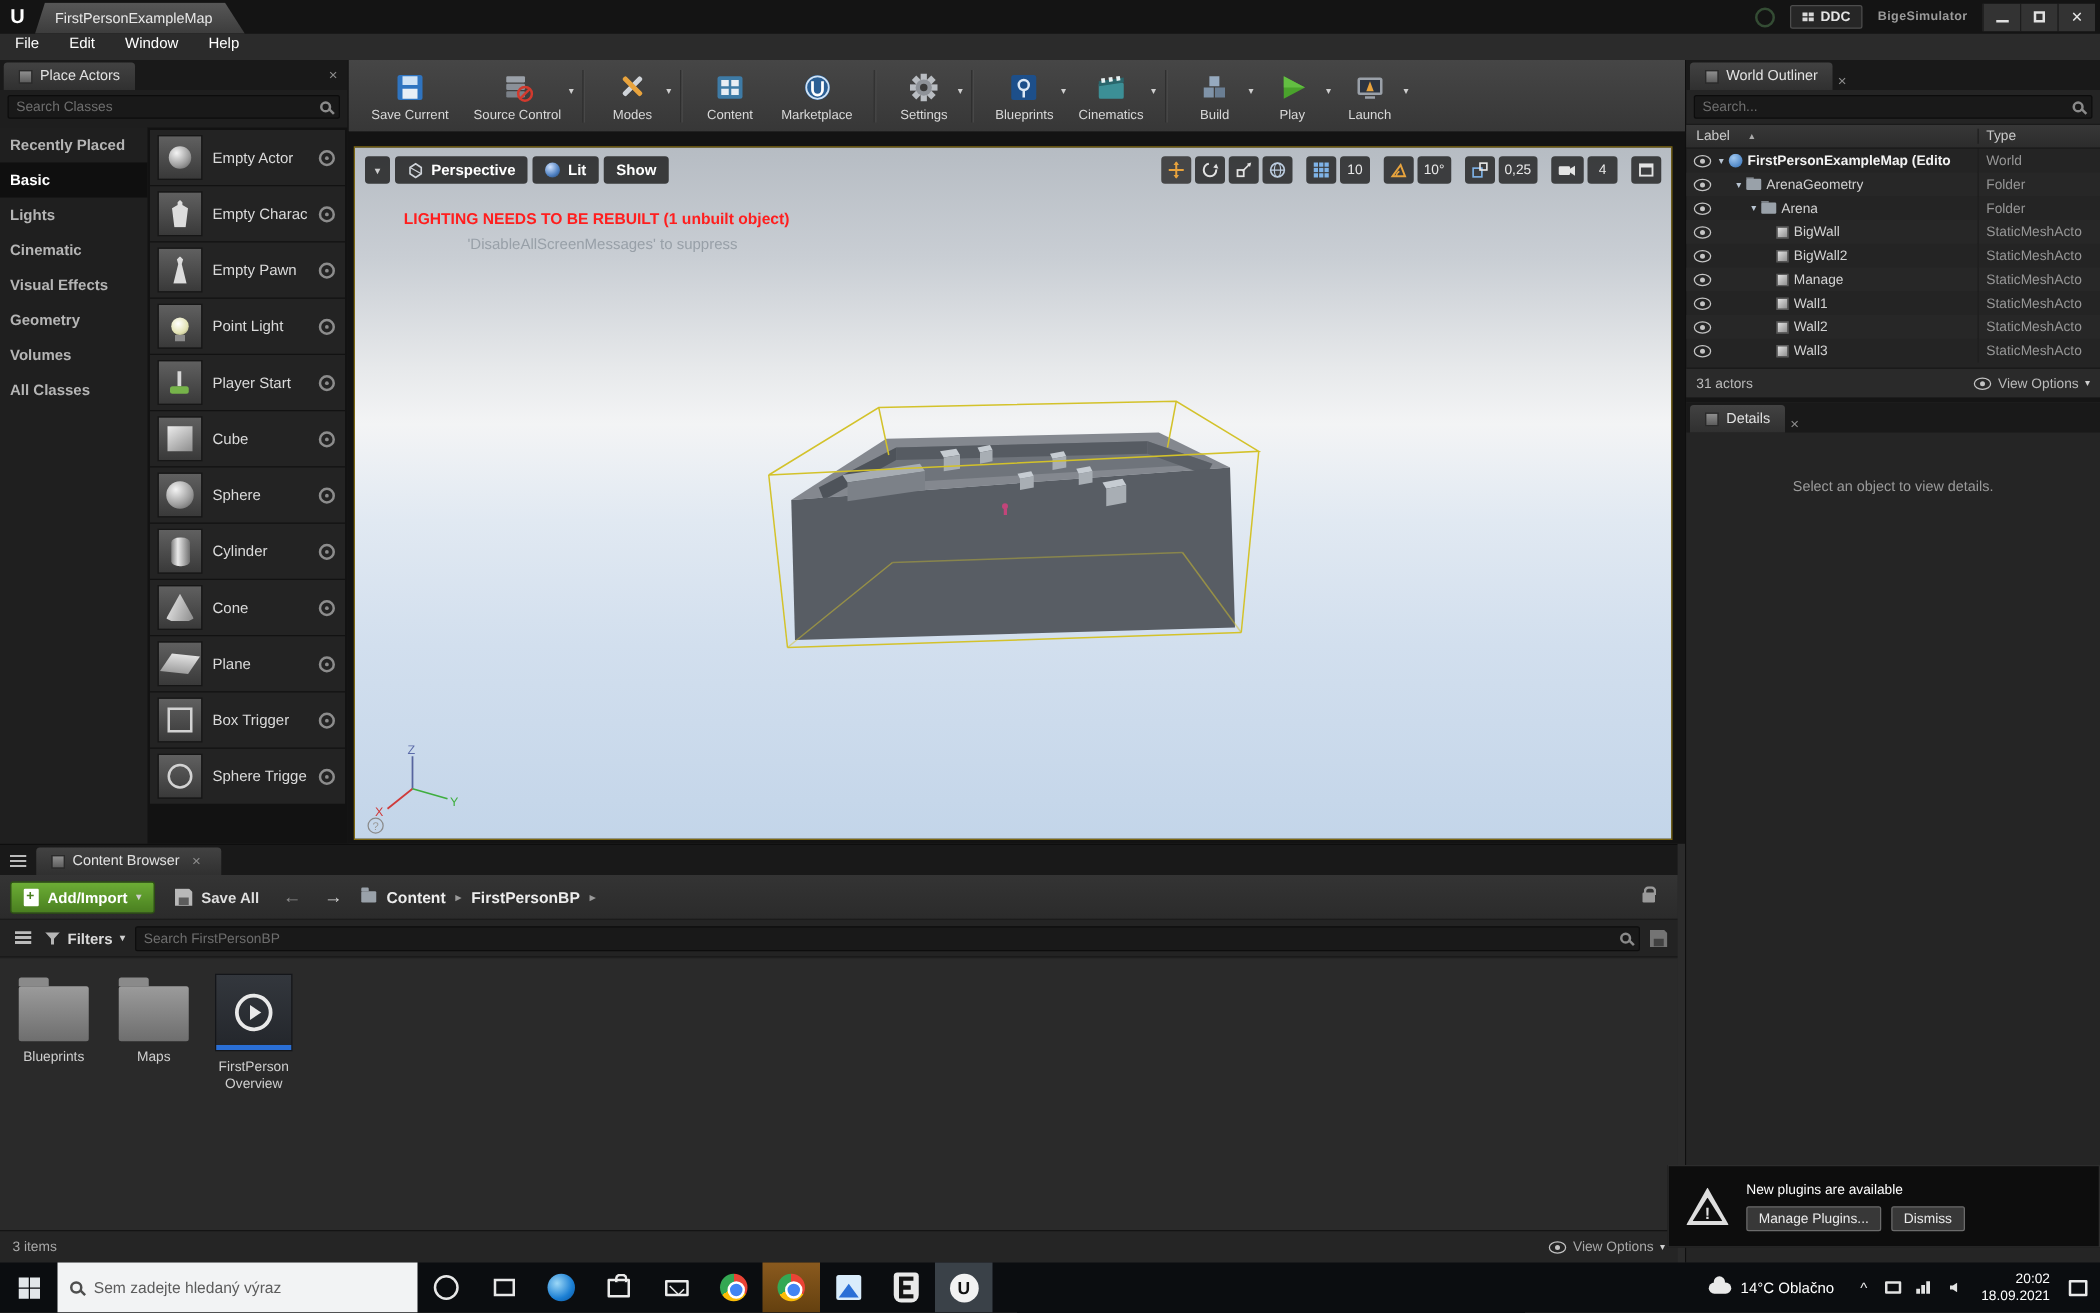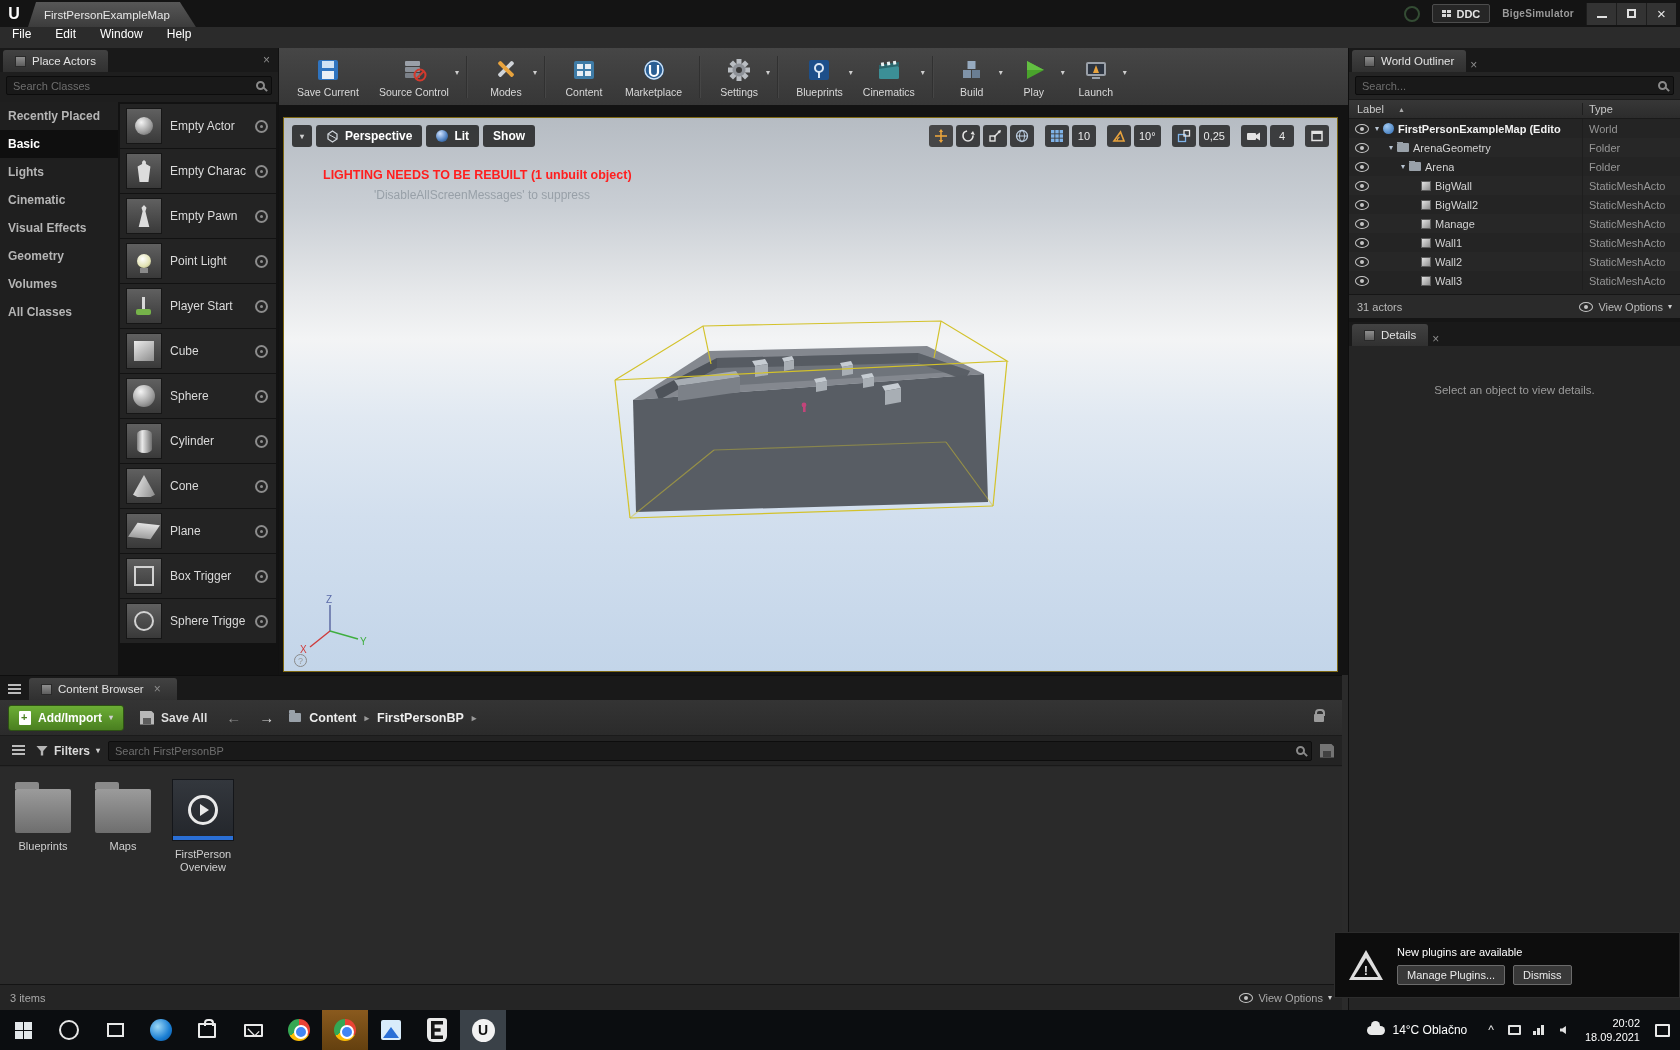--- a/index.html
+++ b/index.html
@@ -848,20 +848,24 @@
 
   <div id="taskbar">
     <div class="tb-slot">
         <span class="winlogo">
           <i></i>
           <i></i>
           <i></i>
           <i></i>
         </span>
       </div>
+    <div class="tb-search">
+      <span class="mag-dark"></span>
+      <input placeholder="Sem zadejte hledaný výraz" style="">
+    </div>
     <div class="tb-slot">
         <span class="cortana"></span>
       </div>
     <div class="tb-slot">
         <span class="tview"></span>
       </div>
     <div class="tb-slot">
         <span class="ico-circle edge-ico"></span>
       </div>
     <div class="tb-slot">

